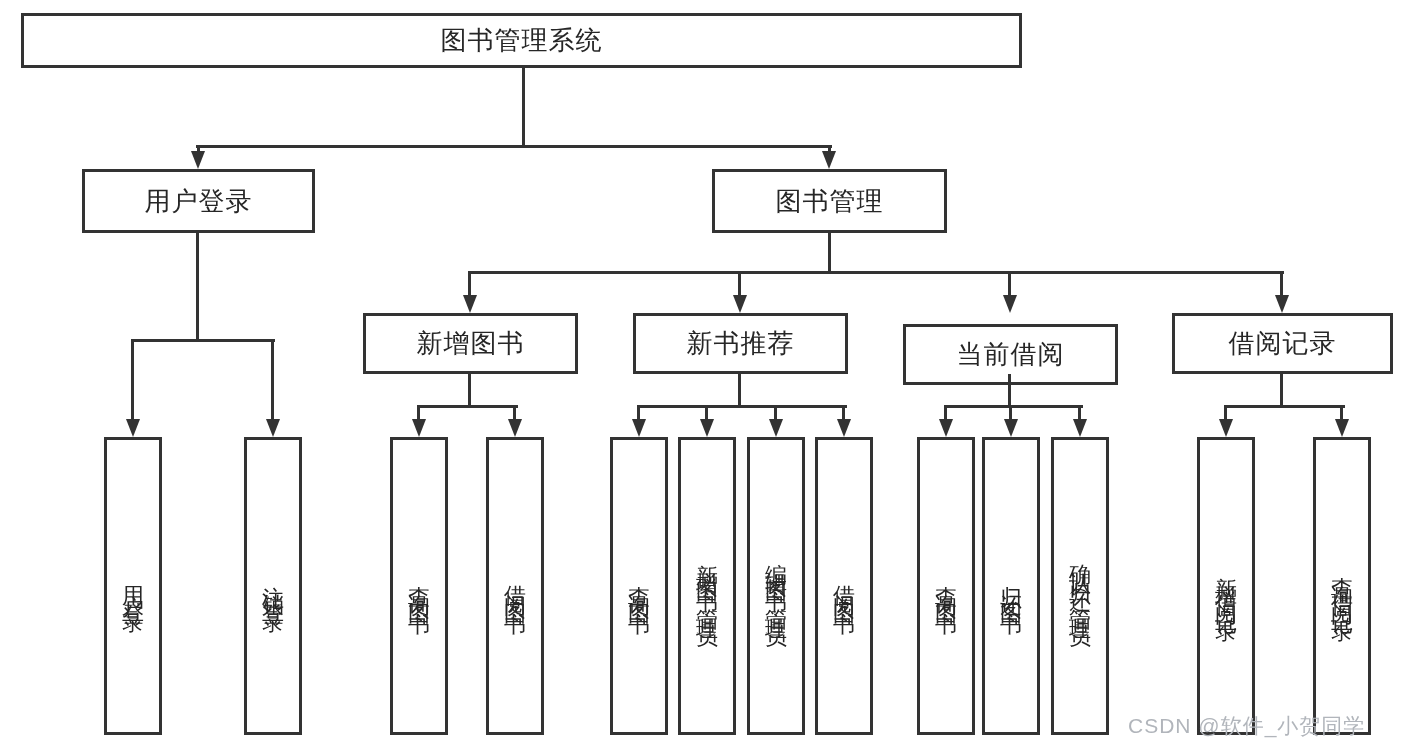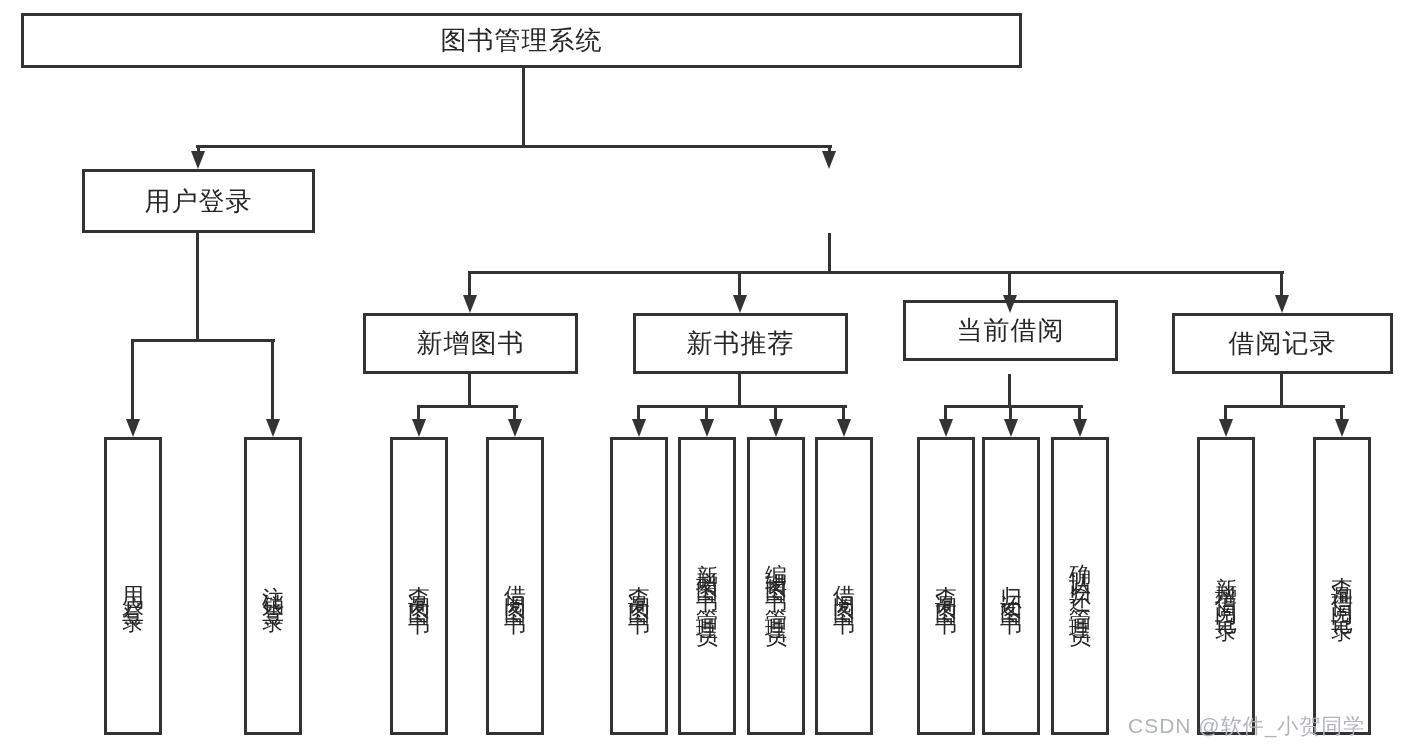--- a/index.html
+++ b/index.html
@@ -17,21 +17,21 @@
   .vtext{
     writing-mode:vertical-rl;text-orientation:mixed;
     font-size:22px;letter-spacing:9px;color:#262626;line-height:1;
   }
   
   #n-root{left:21px;top:13px;width:1001px;height:55px;}
   #n-login{left:82px;top:169px;width:233px;height:64px;}
   #n-mgmt{left:712px;top:169px;width:235px;height:64px;}
   #n-rec{left:363px;top:313px;width:215px;height:61px;}
   #n-bor{left:633px;top:313px;width:215px;height:61px;}
-  #n-cur{left:903px;top:300px;width:215px;height:61px;}
+  #n-cur{left:903px;top:324px;width:215px;height:61px;}
   #n-hist{left:1172px;top:313px;width:221px;height:61px;}
   #lf-login1{left:104px;}
   #lf-login2{left:244px;}
   #lf-rec1{left:390px;}
   #lf-rec2{left:486px;}
   #lf-bor1{left:610px;}
   #lf-bor2{left:678px;}
   #lf-bor3{left:747px;}
   #lf-bor4{left:815px;}
   #lf-cur1{left:917px;}
@@ -81,20 +81,23 @@
 
 <div class="canvas">
 
   <div class="box" id="n-root">
     <span class="hlabel">图书管理系统</span>
   </div>
 
   <div class="box" id="n-login">
     <span class="hlabel">用户登录</span>
   </div>
+  <div class="box" id="n-mgmt">
+    <span class="hlabel">图书管理</span>
+  </div>
 
   <div class="box" id="n-rec">
     <span class="hlabel">新增图书</span>
   </div>
   <div class="box" id="n-bor">
     <span class="hlabel">新书推荐</span>
   </div>
   <div class="box" id="n-cur">
     <span class="hlabel">当前借阅</span>
   </div>

